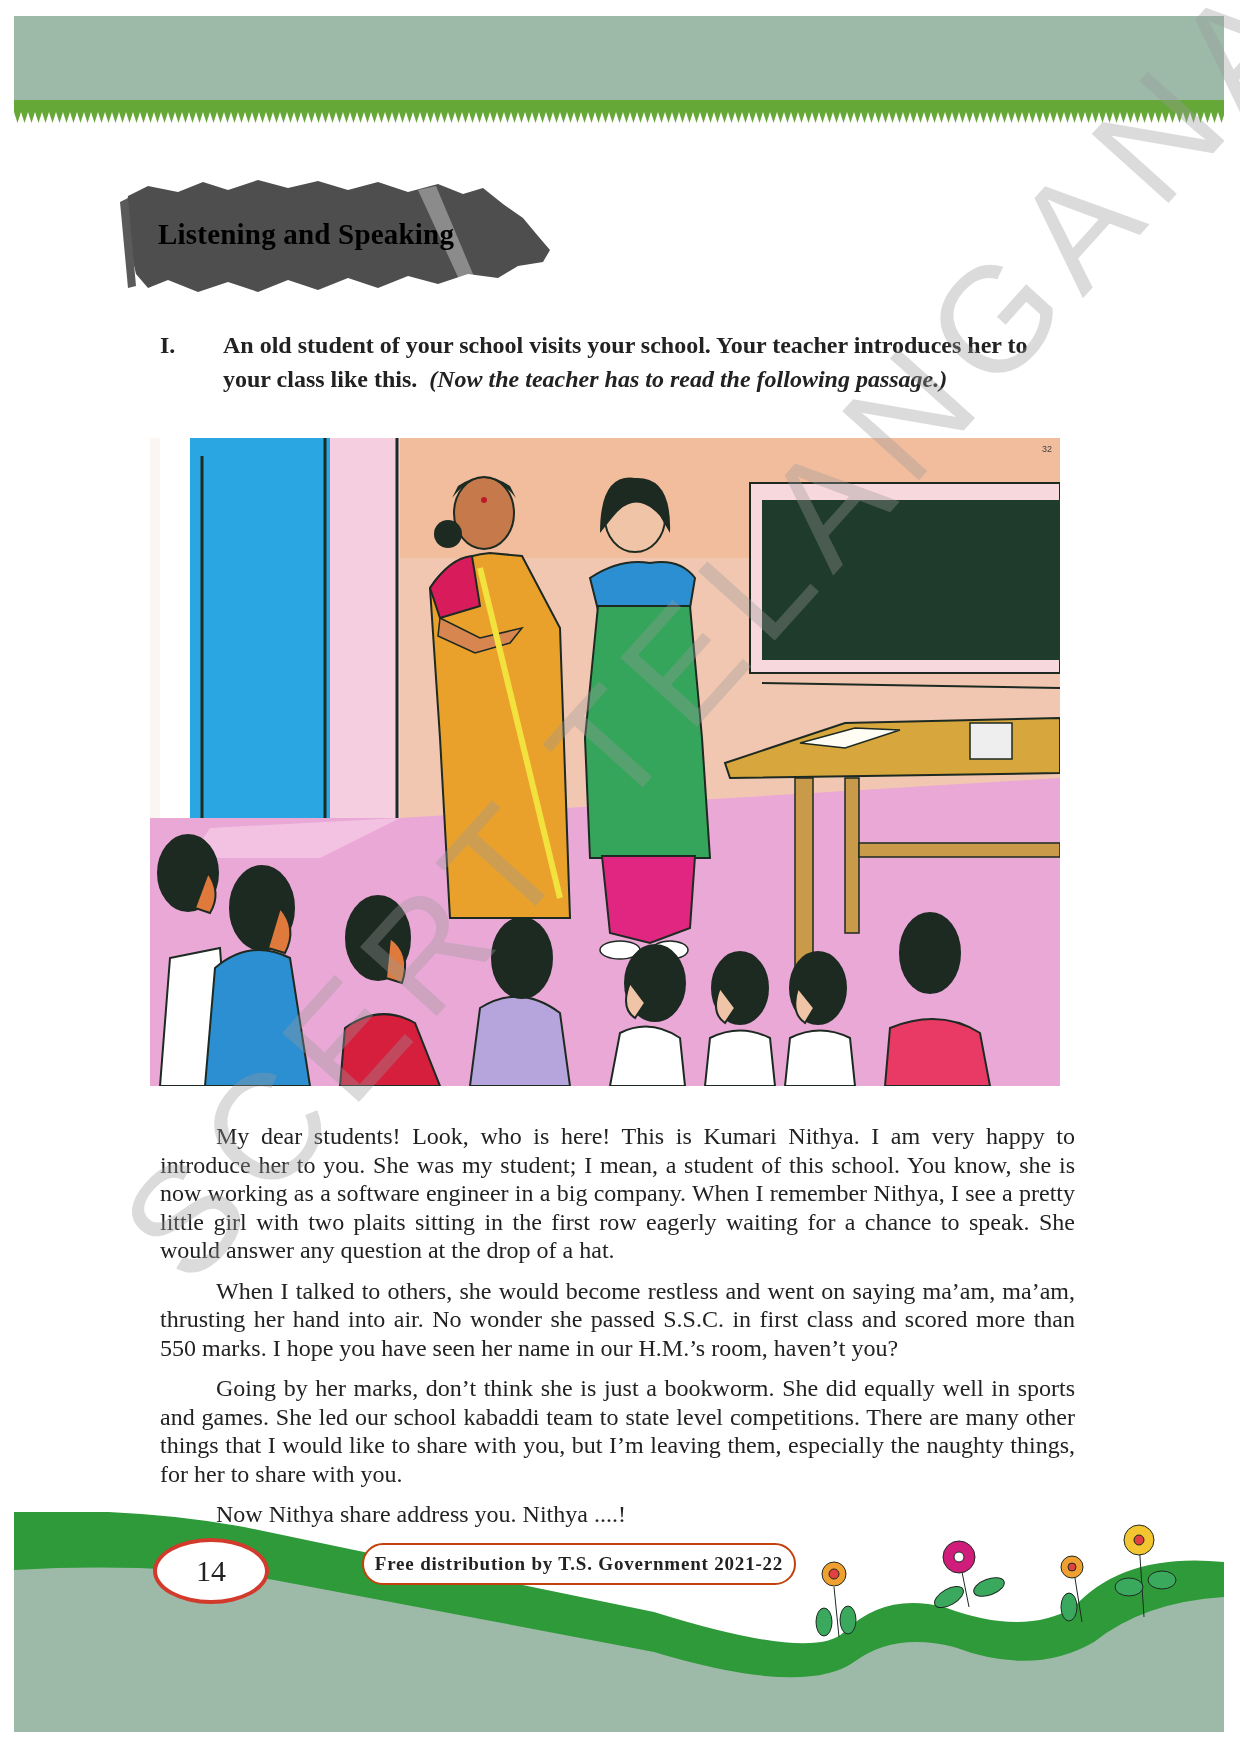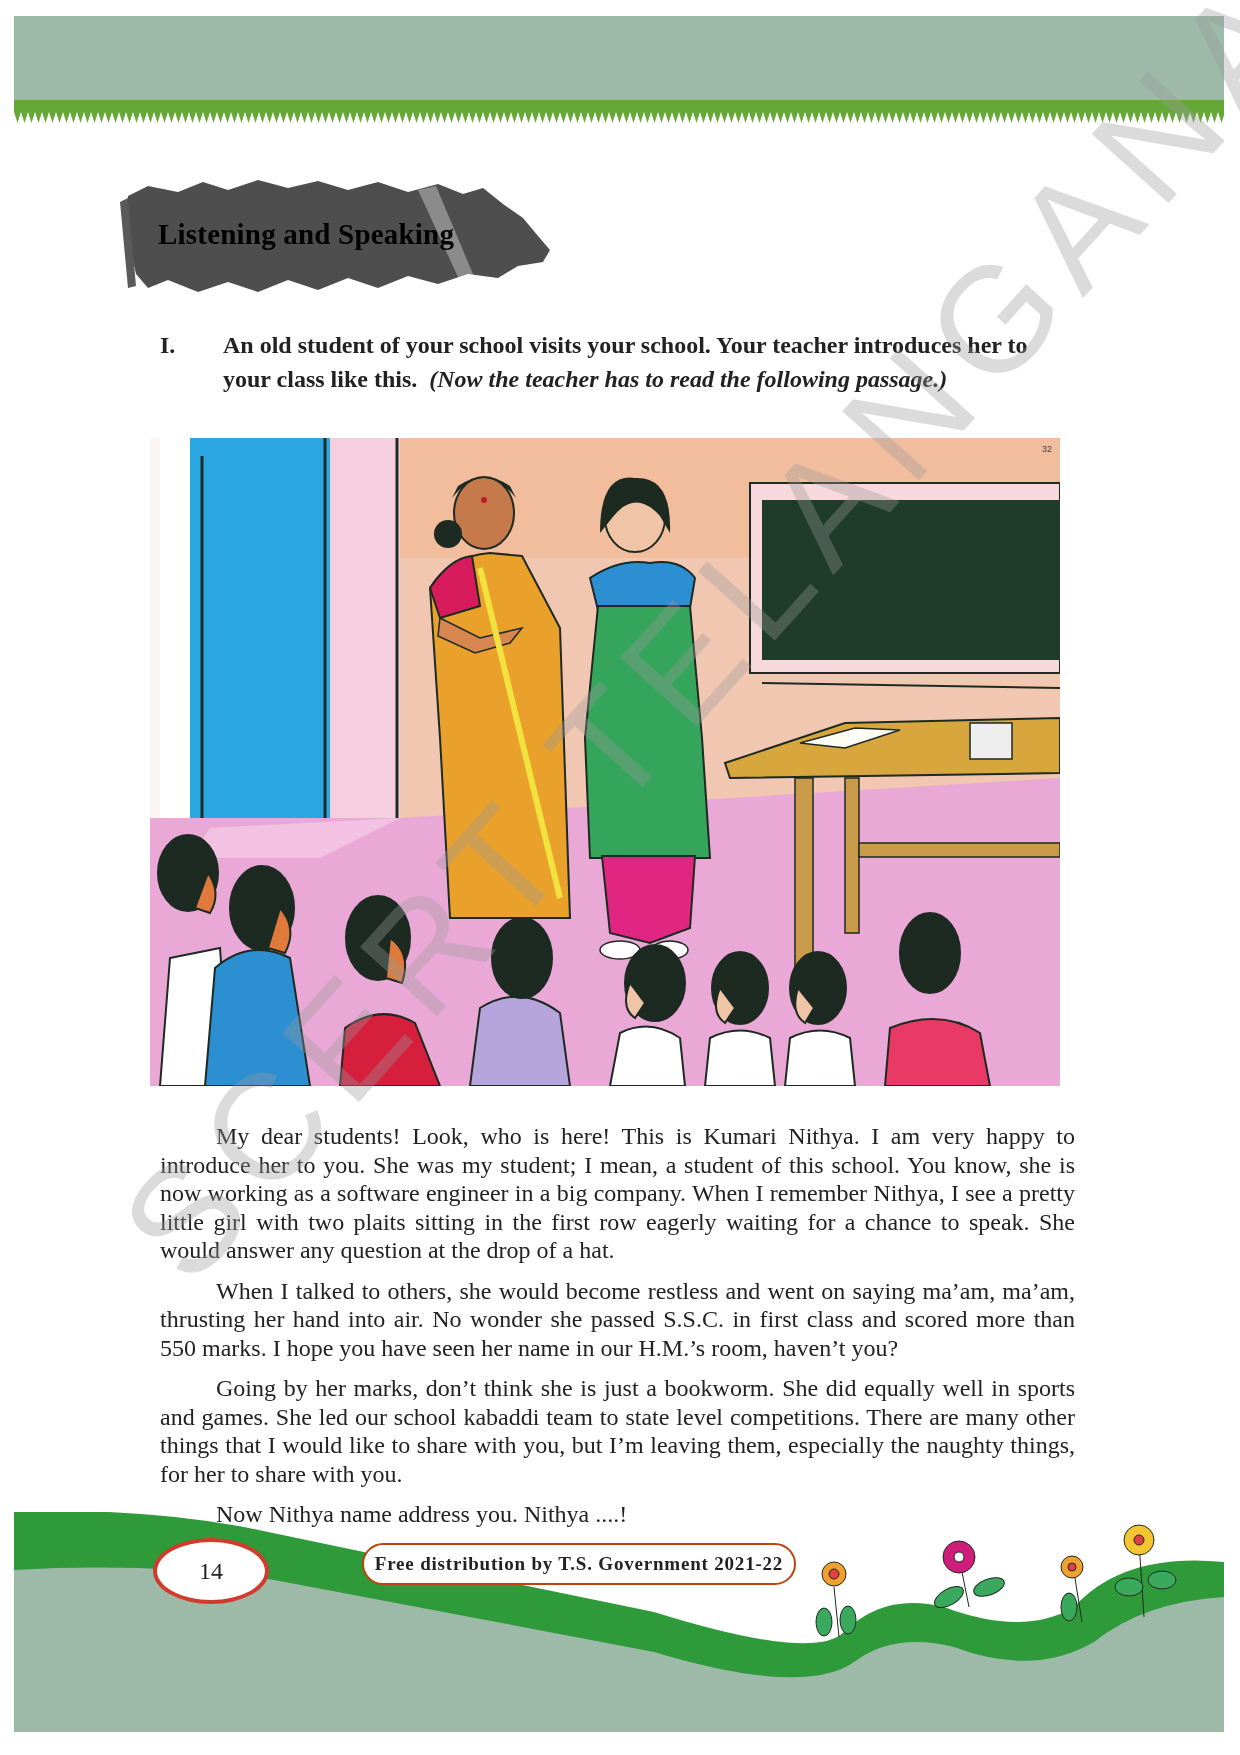--- a/index.html
+++ b/index.html
@@ -13,21 +13,21 @@
   .instruction{position:absolute;left:160px;top:328px;width:920px;font-size:24px;line-height:34px;}
   .instruction .num{position:absolute;left:0;top:0;font-weight:bold;}
   .instruction .line{padding-left:32px;display:block;}
   .instruction b{font-weight:bold;margin-left:31px;}
   .instruction i{font-style:italic;font-weight:bold;}
   .illustration{position:absolute;left:150px;top:438px;width:910px;height:648px;background:#4d7c0f;overflow:hidden;}
   .passage{position:absolute;left:160px;top:1110px;width:915px;font-size:24px;line-height:28.5px;text-align:justify;}
   .passage p{margin:12px 0 7px 0;text-indent:56px;}
   .watermark{position:absolute;left:0;top:0;width:1240px;height:1755px;pointer-events:none;}
   .footer{position:absolute;left:14px;top:1512px;width:1210px;height:220px;}
-  .page-number{position:absolute;left:153px;top:1538px;width:116px;height:66px;border:4px solid #d23a2c;border-radius:50%;background:#ffffff;box-sizing:border-box;display:flex;align-items:center;justify-content:center;font-size:24px;color:#222;}
+  .page-number{position:absolute;left:153px;top:1538px;width:116px;height:66px;border:4px solid #d23a2c;border-radius:50%;background:#ffffff;box-sizing:border-box;display:flex;align-items:center;justify-content:center;font-size:30px;color:#222;}
   .distribution{position:absolute;left:362px;top:1543px;width:434px;height:42px;border:2px solid #c2410c;border-radius:21px;background:#ffffff;box-sizing:border-box;display:flex;align-items:center;justify-content:center;font-size:19px;font-weight:bold;letter-spacing:0.8px;}
 </style>
 </head>
 <body>
 
 <div class="page-frame"></div>
 
 <div class="top-band"></div>
 <div class="grass-band"></div>
 <svg class="grass-teeth" viewBox="0 0 1210 12" preserveAspectRatio="none">
@@ -122,21 +122,21 @@
       <path d="M740,590 Q790,570 830,595 L840,648 L735,648 Z" fill="#e83a64"></path>
       <ellipse cx="780" cy="515" rx="30" ry="40" fill="#1d2a22"></ellipse>
     </g>
   </svg>
 </div>
 
 <div class="passage">
   <p>My dear students! Look, who is here! This is Kumari Nithya. I am very happy to introduce her to you. She was my student;  I mean, a student of this school. You know, she is now working as a software engineer in a big company.  When I remember Nithya, I see a pretty little girl with two plaits sitting in the first row eagerly waiting for a chance to speak. She would answer any question at the drop of a hat.</p>
   <p>When I talked to others, she would become restless and went on saying ma’am, ma’am, thrusting her hand into air.   No wonder she passed S.S.C. in first class and scored more than 550 marks.  I hope you have seen her name in our H.M.’s room, haven’t you?</p>
   <p>Going by her marks, don’t think she is just a bookworm.  She did equally well in sports and games.  She led our school kabaddi team to state level competitions.  There are many other things that I would like to share with you, but I’m leaving them, especially the naughty things, for her to share with you.</p>
-  <p>Now Nithya name address you.  Nithya ....!</p>
+  <p>Now Nithya share address you.  Nithya ....!</p>
 </div>
 
 <svg class="watermark" viewBox="0 0 1240 1755">
   <text x="0" y="0" transform="translate(190,1290) rotate(-48)" font-size="150" fill="#9a9a9a" opacity="0.35" letter-spacing="16" font-family="Liberation Sans, sans-serif">SCERT TELANGANA</text>
 </svg>
 
 <svg class="footer" viewBox="0 0 1210 220" preserveAspectRatio="none">
   <path d="M0,0 Q120,-5 230,15 Q420,55 640,100 Q800,150 830,120 Q870,80 930,95 Q1010,125 1060,95 Q1110,40 1210,50 L1210,220 L0,220 Z" fill="#2f9a3a"></path>
   <path d="M0,58 Q140,50 260,68 Q430,100 640,140 Q790,185 840,150 Q880,120 940,135 Q1020,165 1080,130 Q1130,90 1210,85 L1210,220 L0,220 Z" fill="#9dbaa9"></path>
 

